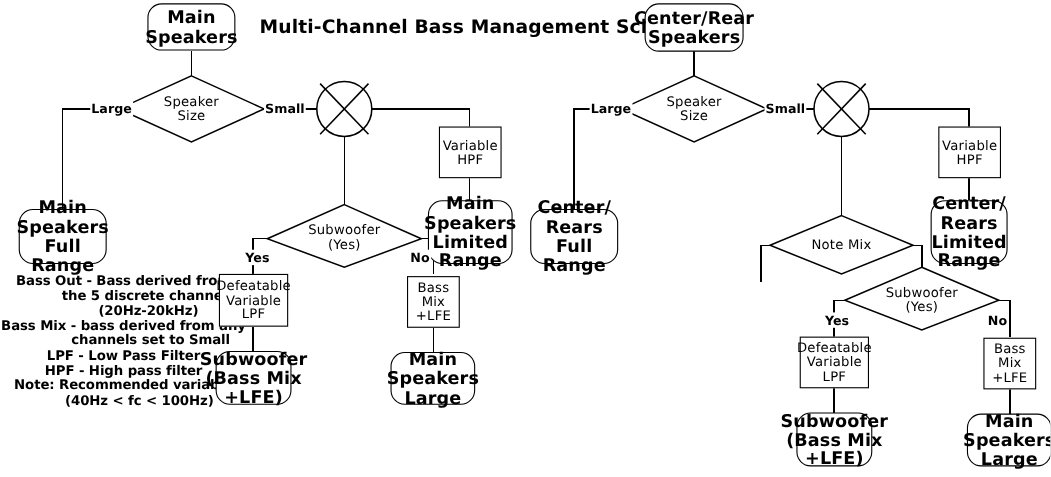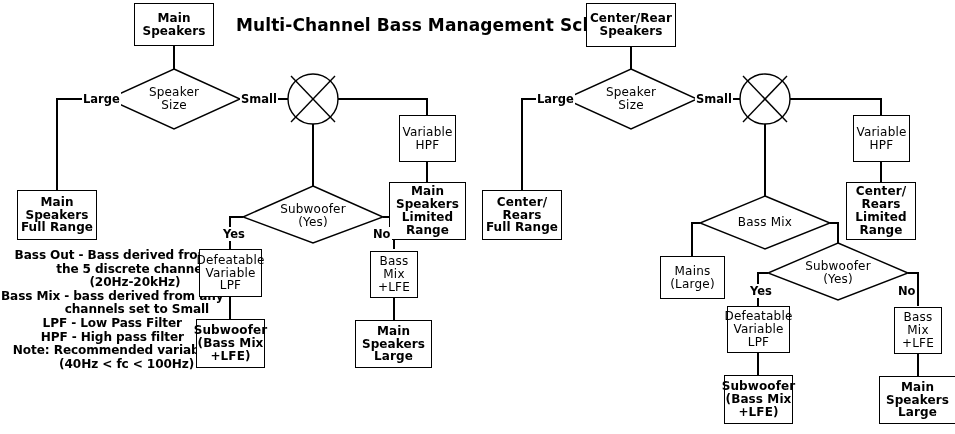--- a/index.html
+++ b/index.html
@@ -40,22 +40,23 @@
     display: flex;
     align-items: center;
     justify-content: center;
     text-align: center;
     line-height: 1.08;
     white-space: pre-line;
     color: #000;
   }
   .node.bold {
     font-weight: bold;
-    font-size: 12px;
+    font-size: 16px;
     letter-spacing: .1px;
+    border-radius: 13px;
   }
   .node.plain {
     font-weight: normal;
     font-size: 12px;
     letter-spacing: .2px;
   }
   .dlabel {
     position: absolute;
     text-align: center;
     white-space: pre-line;
@@ -238,24 +239,22 @@
 Full Range</div>
 
   <div class="node plain" style="left:853px; top:115px; width:57px; height:47px;">Variable
 HPF</div>
 
   <div class="node bold" style="left:846px; top:182px; width:70px; height:58px;">Center/
 Rears
 Limited
 Range</div>
 
-  <div class="dlabel" style="left:725px; top:216px; width:80px;">Bass Mix</div>
-
-  <div class="node plain" style="left:660px; top:256px; width:65px; height:43px;">Mains
-(Large)</div>
+  <div class="dlabel" style="left:725px; top:216px; width:80px;">Note Mix</div>
+
 
   <div class="dlabel" style="left:788px; top:260px; width:100px;">Subwoofer
 (Yes)</div>
 
   <div class="edge-label" style="left:749px; top:284px;">Yes</div>
 
   <div class="edge-label" style="left:897px; top:284px;">No</div>
 
   <div class="node plain" style="left:727px; top:306px; width:63px; height:47px;">Defeatable
 Variable

